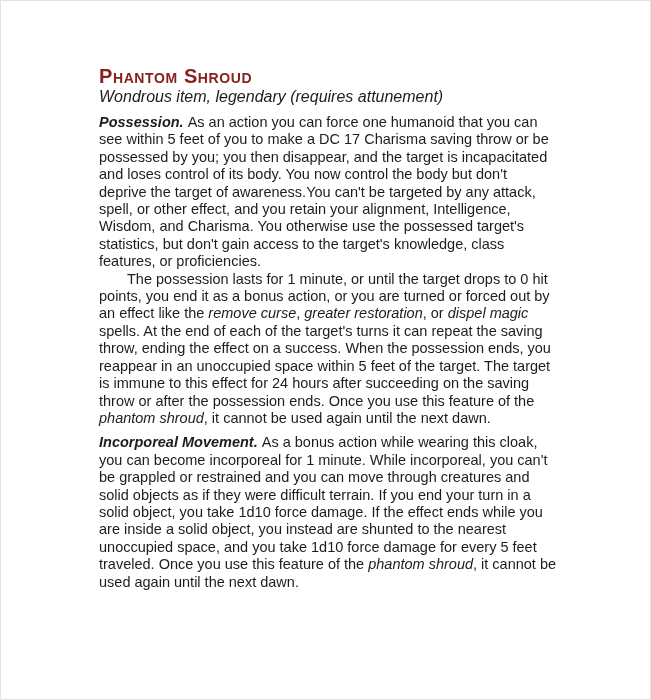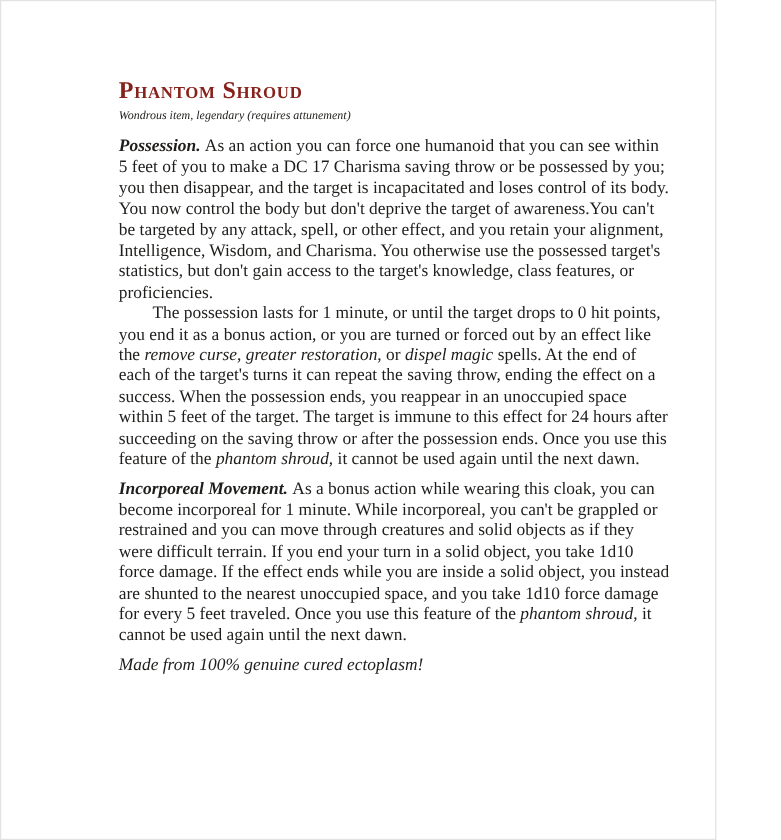--- a/index.html
+++ b/index.html
@@ -2,47 +2,47 @@
 <html><head>
 <meta charset="utf-8">
 <style>
   html, body {
     margin: 0;
     padding: 0;
     background: #ffffff;
   }
   .page {
     position: relative;
-    width: 597px;
+    width: 651px;
     height: 700px;
     background: #ffffff;
     box-sizing: border-box;
     border: 1px solid #e2e2e2;
     overflow: hidden;
-    font-family: Liberation Serif, serif;
+    font-family: Liberation Sans, sans-serif;
     color: #1e1d1b;
   }
   .content {
     position: absolute;
     left: 98px;
     top: 64px;
     width: 459px;
   }
   .item-title {
     margin: 0;
     font-size: 20px;
     line-height: 22px;
     font-weight: bold;
     font-variant: small-caps;
     letter-spacing: 0.6px;
     color: #87211b;
   }
   .item-subtitle {
     margin: 0 0 7px 0;
-    font-size: 10px;
+    font-size: 16px;
     line-height: 20px;
     font-style: italic;
   }
   .para {
     margin: 0;
     font-size: 14.5px;
     line-height: 17.4px;
     text-align: left;
   }
   .para.gap { margin-bottom: 7px; }
@@ -62,15 +62,14 @@
 
 <div class="page" style="color: rgb(30, 29, 27);">
   <div class="content">
     <h1 class="item-title" style="color: rgb(135, 33, 27);">Phantom Shroud</h1>
     <p class="item-subtitle">Wondrous item, legendary (requires attunement)</p>
     <div>
         <p class="para"><span class="run bold-italic">Possession. </span><span class="run normal">As an action you can force one humanoid that you can see within 5 feet of you to make a DC 17 Charisma saving throw or be possessed by you; you then disappear, and the target is incapacitated and loses control of its body. You now control the body but don't deprive the target of awareness.You can't be targeted by any attack, spell, or other effect, and you retain your alignment, Intelligence, Wisdom, and Charisma. You otherwise use the possessed target's statistics, but don't gain access to the target's knowledge, class features, or proficiencies.</span></p>
         <p class="para indent gap"><span class="run normal">The possession lasts for 1 minute, or until the target drops to 0 hit points, you end it as a bonus action, or you are turned or forced out by an effect like the </span><span class="run italic">remove curse</span><span class="run normal">, </span><span class="run italic">greater restoration</span><span class="run normal">, or </span><span class="run italic">dispel magic</span><span class="run normal"> spells. At the end of each of the target's turns it can repeat the saving throw, ending the effect on a success. When the possession ends, you reappear in an unoccupied space within 5 feet of the target. The target is immune to this effect for 24 hours after succeeding on the saving throw or after the possession ends. Once you use this feature of the </span><span class="run italic">phantom shroud</span><span class="run normal">, it cannot be used again until the next dawn.</span></p>
         <p class="para gap"><span class="run bold-italic">Incorporeal Movement. </span><span class="run normal">As a bonus action while wearing this cloak, you can become incorporeal for 1 minute. While incorporeal, you can't be grappled or restrained and you can move through creatures and solid objects as if they were difficult terrain. If you end your turn in a solid object, you take 1d10 force damage. If the effect ends while you are inside a solid object, you instead are shunted to the nearest unoccupied space, and you take 1d10 force damage for every 5 feet traveled. Once you use this feature of the </span><span class="run italic">phantom shroud</span><span class="run normal">, it cannot be used again until the next dawn.</span></p>
       </div>
-    <p class="footer-note">Made from 100% genuine cured ectoplasm!</p>
   </div>
 </div>
 
 </body></html>

